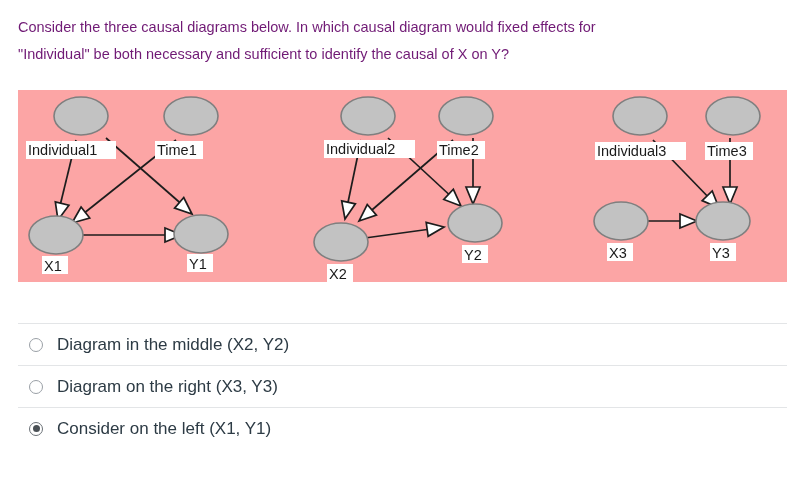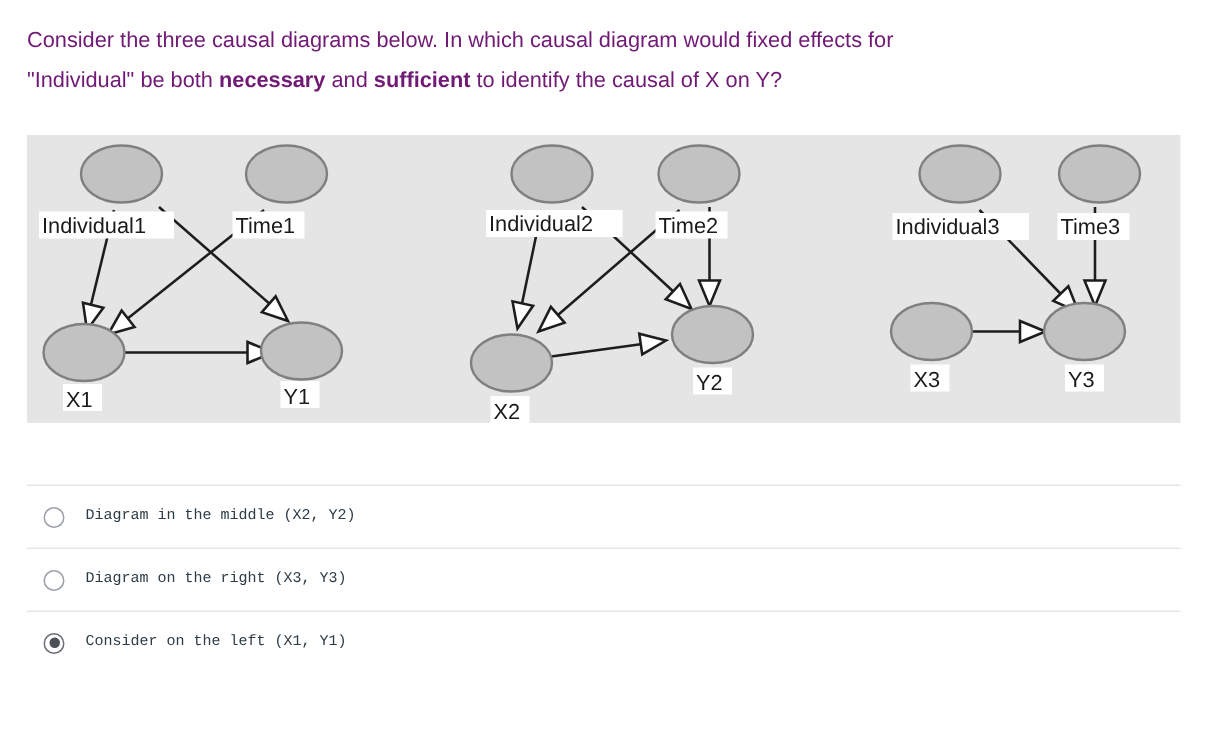--- a/index.html
+++ b/index.html
@@ -19,30 +19,30 @@
   
   .prompt {
     position: absolute;
     left: 18px;
     top: 14px;
     width: 760px;
     font-size: 14.5px;
     line-height: 27px;
     color: #701a75;
   }
-  .prompt b { font-weight: bold; margin-top: 24px; }
+  .prompt b { font-weight: normal; margin-top: 24px; }
 
   
   .diagram-strip {
     position: absolute;
     left: 18px;
     top: 90px;
     width: 769px;
     height: 192px;
-    background: #e5e5e5;
+    background: #fca5a5;
   }
   .diagram-strip svg {
     display: block;
   }
 
   .node-ellipse {
     fill: #c2c2c2;
     stroke: #7f7f7f;
     stroke-width: 1.6;
   }
@@ -102,24 +102,23 @@
     left: 50%;
     top: 50%;
     width: 7px;
     height: 7px;
     margin-left: -3.5px;
     margin-top: -3.5px;
     border-radius: 50%;
     background: #4a5055;
   }
   .option-label {
-    font-size: 10px;
+    font-size: 17px;
     color: #2d3b45;
     line-height: 18px;
-    font-family: Liberation Mono, monospace;
   }
 </style>
 </head>
 <body>
 
 <div class="prompt">
   <div><span>Consider the three causal diagrams below. In which causal diagram would fixed effects for</span></div>
   <div><span>"Individual" be both </span><b>necessary</b><span> and </span><b>sufficient</b><span> to identify the causal of X on Y?</span></div>
 </div>
 

